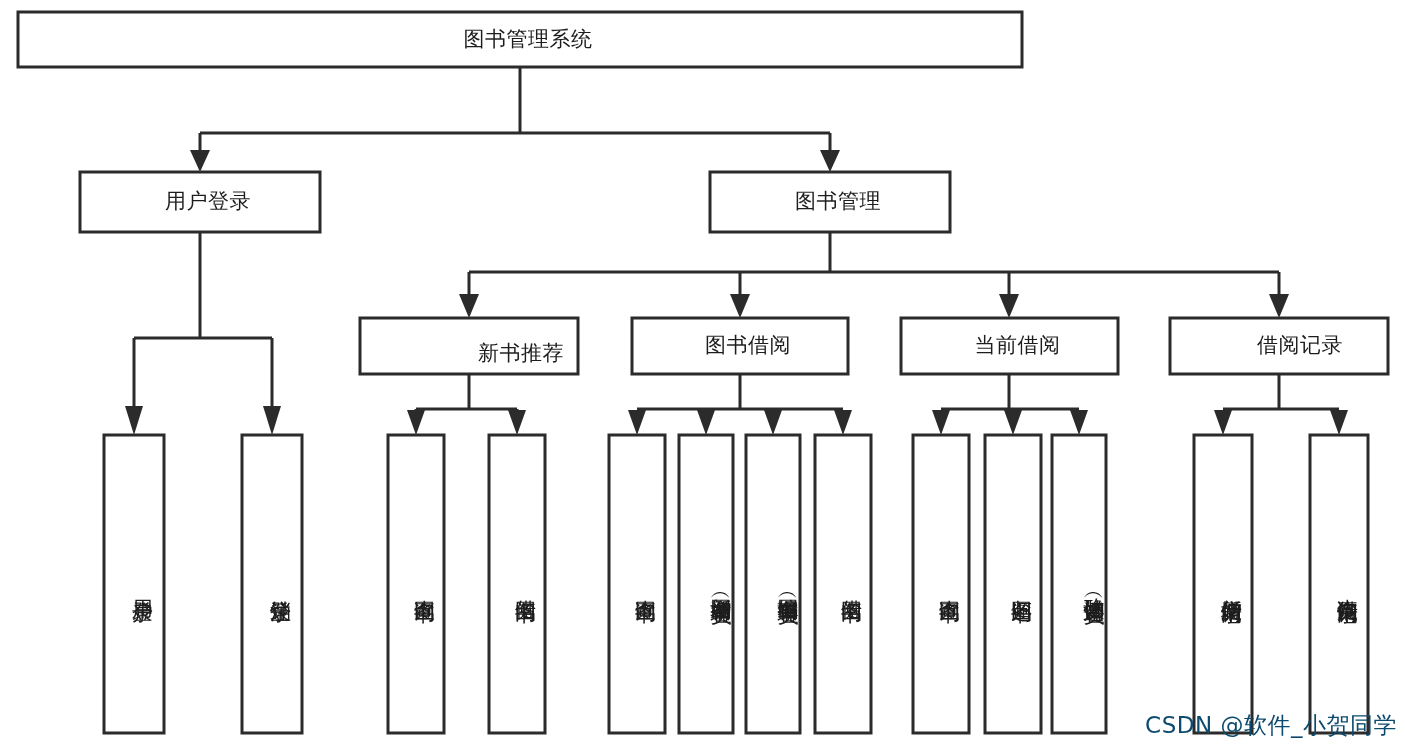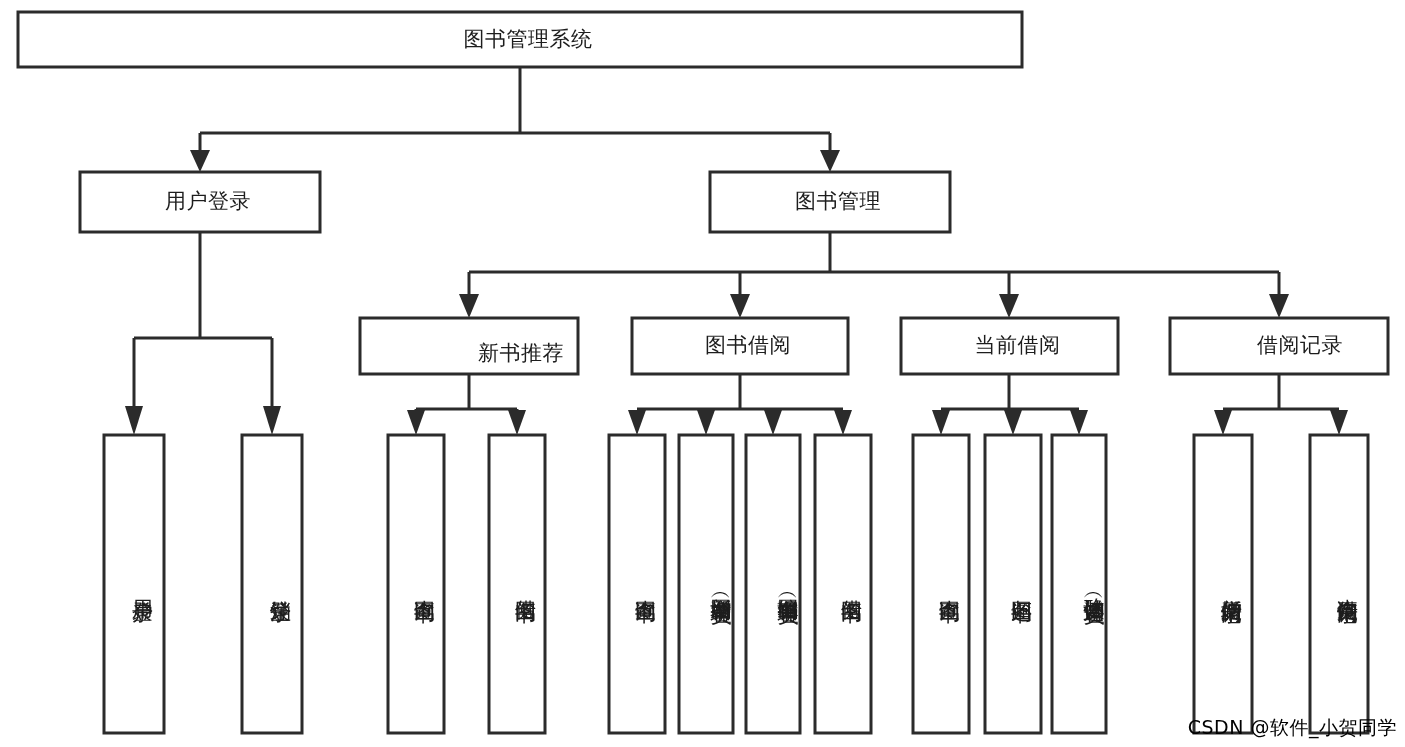--- a/index.html
+++ b/index.html
@@ -70,22 +70,22 @@
   .node-label.vertical.anchor-top {
     align-items: flex-start;
   }
   .node-label.vertical.anchor-mid {
     align-items: center;
   }
   .watermark {
     position: absolute;
     right: 8px;
     bottom: 6px;
-    font-size: 19px;
-    color: #000000;
+    font-size: 23px;
+    color: #0c4a6e;
     font-family: "DejaVu Sans", "Liberation Sans", sans-serif;
     letter-spacing: 0.5px;
     white-space: nowrap;
   }
 </style>
 </head>
 <body>
 
 <div id="diagram-root">
 

